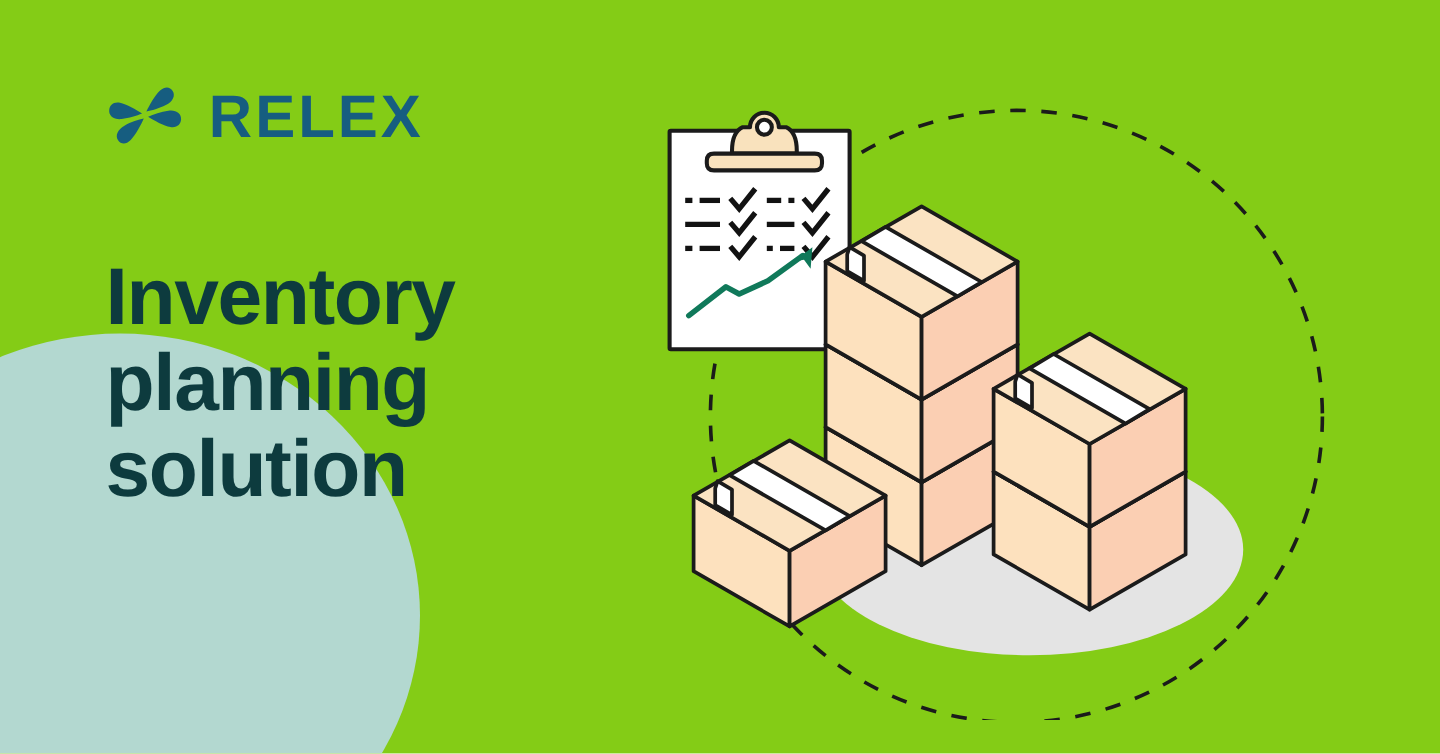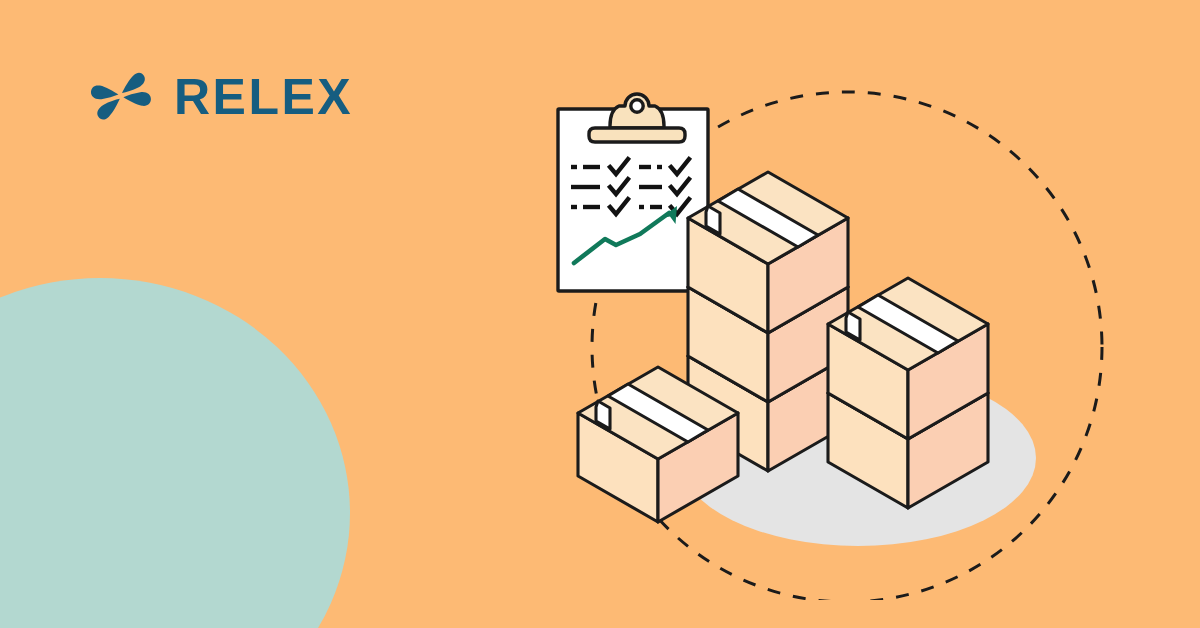--- a/index.html
+++ b/index.html
@@ -8,21 +8,21 @@
     padding: 0;
     background: #ffffff;
   }
   body {
     font-family: "Liberation Sans", sans-serif;
   }
   #stage {
     position: relative;
     width: 1200px;
     height: 628px;
-    background: #fdba74;
+    background: #84cc16;
     overflow: hidden;
   }
 
   
   .blob {
     position: absolute;
     left: -150px;
     top: 278px;
     width: 500px;
     height: 470px;
@@ -106,20 +106,21 @@
       <g fill="#165d80">
         <path d="M30.4 30.6 C25.6 27.4 17.4 22.6 12.0 21.6 C6.4 20.6 3.4 23.6 3.0 27.6 C2.5 32.6 7.2 36.0 13.4 35.2 C19.4 34.4 26.0 32.4 30.4 30.6 Z"></path>
         <path d="M34.0 29.0 C36.4 24.0 41.0 15.6 45.4 11.5 C49.8 7.4 53.8 8.5 55.9 11.8 C58.4 15.8 55.9 20.8 50.2 23.6 C44.6 26.4 38.2 28.3 34.0 29.0 Z"></path>
         <path d="M31.8 34.8 C29.6 39.8 25.2 48.4 20.9 52.7 C16.6 57.0 12.6 56.0 10.4 52.8 C7.8 48.9 10.1 43.8 15.7 40.7 C21.1 37.7 27.6 35.6 31.8 34.8 Z"></path>
         <path d="M35.4 33.2 C40.3 36.3 48.6 40.9 54.0 41.8 C59.6 42.7 62.6 39.6 62.9 35.6 C63.3 30.6 58.5 27.3 52.3 28.3 C46.3 29.2 39.8 31.3 35.4 33.2 Z"></path>
       </g>
     </svg>
     <span class="brand-word">RELEX</span>
   </div>
 
+  <h1 class="headline">Inventory planning solution</h1>
 
   <div class="art">
     <svg viewBox="0 0 600 540" aria-hidden="true">
 
       <circle class="dashed" cx="307" cy="287" r="255"></circle>
 
       <ellipse class="shadow" cx="318" cy="398" rx="178" ry="88"></ellipse>
 
       <g>
         <rect class="board" x="18" y="49" width="150" height="182" rx="1"></rect>

